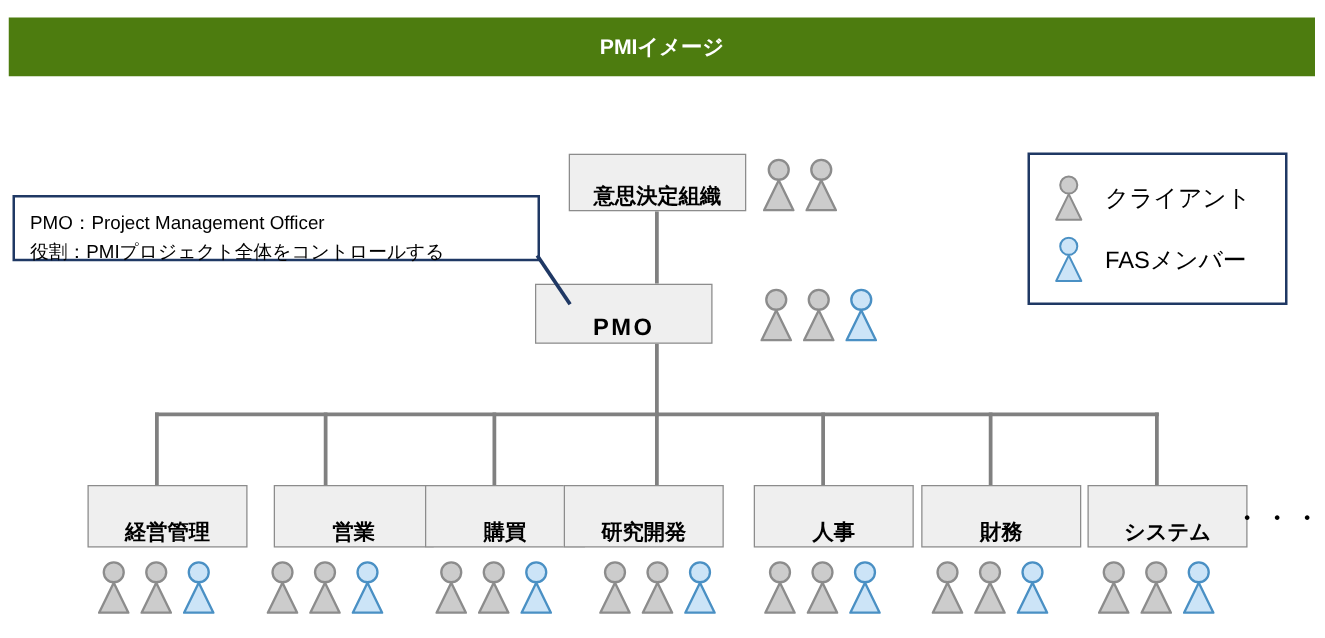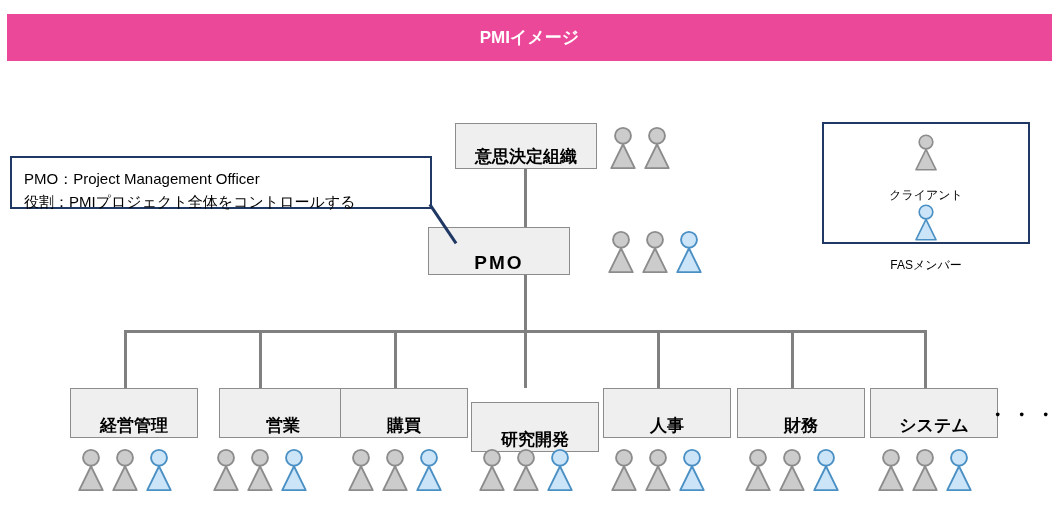--- a/index.html
+++ b/index.html
@@ -1,34 +1,34 @@
 <!DOCTYPE html>
 <html><head>
 <meta charset="utf-8">
 <style>
   * { margin:0; padding:0; box-sizing:border-box; }
   body { background:#ffffff; font-family:"Liberation Sans", sans-serif; }
   .stage { position:relative; width:1060px; height:510px; background:#ffffff; overflow:hidden; }
 
   .banner {
     position:absolute; left:7px; top:14px; width:1045px; height:47px;
-    background:#ec4899; color:#ffffff;
+    background:#4d7c0f; color:#ffffff;
     display:flex; align-items:center; justify-content:center;
     font-weight:bold; font-size:17px;
   }
 
   .node {
     position:absolute; background:#efefef; border:1.5px solid #8c8c8c;
     display:flex; align-items:flex-end; justify-content:center;
     font-weight:bold; color:#000; text-align:center;
   }
   .top-box  { left:455px; top:123px; width:142px; height:46px; font-size:17px; }
   .pmo-box  { left:428px; top:227px; width:142px; height:48px; font-size:19px; letter-spacing:2px; }
   .dept     { top:388px; width:128px; height:50px; font-size:17px; }
-  .d0 { left:70px; }  .d1 { left:219px; } .d2 { left:340px; } .d3 { left:471px;margin-top:14px; }
+  .d0 { left:70px; }  .d1 { left:219px; } .d2 { left:340px; } .d3 { left:451px; }
   .d4 { left:603px; } .d5 { left:737px; } .d6 { left:870px; }
 
   .vline, .hline { position:absolute; background:#808080; }
   .link-top-pmo  { left:524px; top:169px; width:3px; height:58px; }
   .link-pmo-bus  { left:524px; top:275px; width:3px; height:58px; }
   .bus           { left:124px; top:330px; width:803px; height:3px; }
   .drop          { top:330px; width:3px; height:58px; }
   .p0 { left:124px; } .p1 { left:259px; } .p2 { left:394px; } .p3 { left:524px; }
   .p4 { left:657px; } .p5 { left:791px; } .p6 { left:924px; }
 
@@ -41,21 +41,21 @@
     position:absolute; left:430px; top:203px; width:47px; height:2.5px;
     background:#1f3864; transform-origin:0 50%; transform:rotate(56deg);
   }
 
   .legend {
     position:absolute; left:822px; top:122px; width:208px; height:122px;
     border:2px solid #1f3864; background:#ffffff;
     display:flex; flex-direction:column; justify-content:space-around;
     padding:10px 18px;
   }
-  .legend-item { display:flex; align-items:center; gap:16px; font-size:12px; color:#000;flex-direction:column; }
+  .legend-item { display:flex; align-items:center; gap:16px; font-size:19px; color:#000; }
 
   .crew { position:absolute; display:flex; align-items:flex-end; gap:4px; }
   .crew-top { left:608px; top:126px; }
   .crew-pmo { left:606px; top:230px; }
   .crew-dept { top:448px; }
   .c0 { left:76px; }  .c1 { left:211px; } .c2 { left:346px; } .c3 { left:477px; }
   .c4 { left:609px; } .c5 { left:743px; } .c6 { left:876px; }
 
   .person { display:block; }
   .person-client { fill:#cccccc; stroke:#8c8c8c; }

